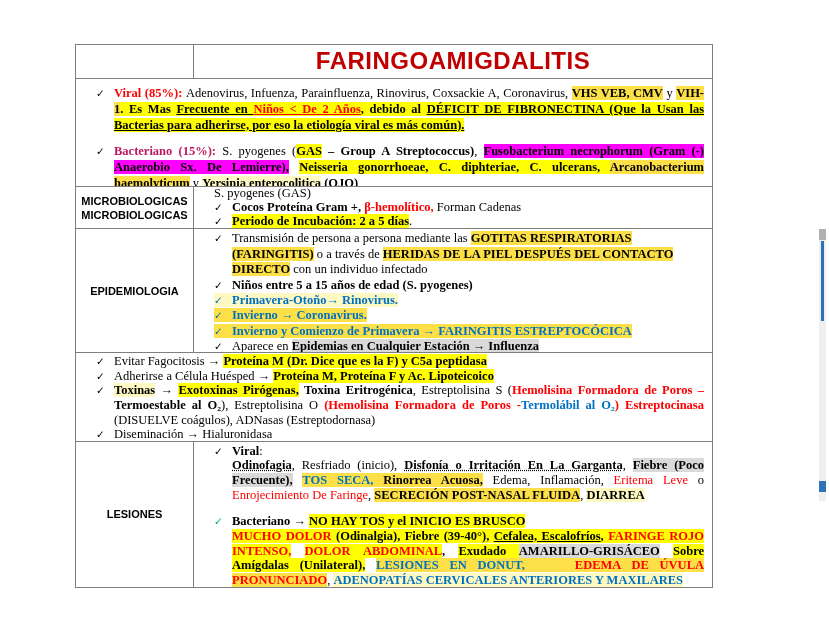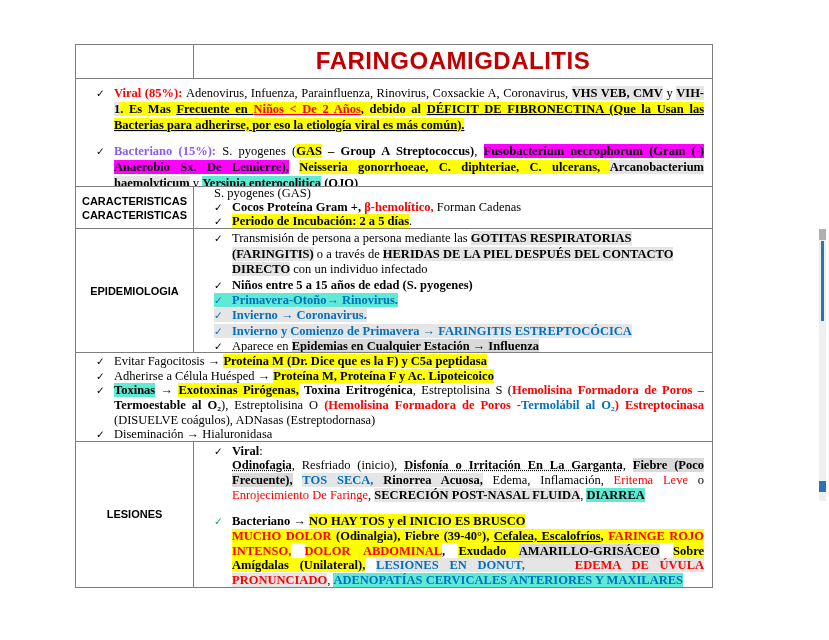--- a/index.html
+++ b/index.html
@@ -48,24 +48,24 @@
   .band{display:inline;}
   .band .check{display:inline-block;}
   .gap{width:100%;}
   
   .b{font-weight:bold}
   .i{}
   .u{text-decoration:underline}
   .du{text-decoration:underline dotted}
   .red{color:#ff0000}
   .blue{color:#0070c0}
-  .greent{color:#8b5cf6}
+  .greent{color:#be185d}
   .hlY{background:#ffff00}
-  .hlC{background:#e5e5e5}
-  .hlG{background:#5eead4}
+  .hlC{background:#fde047}
+  .hlG{background:#fef9c3}
   .hlM{background:#ff00ff}
   .hlGr{background:#d9d9d9}
   
   .sb-track{position:absolute;left:819px;top:229px;width:7px;height:272px;}
   .sb-cap{position:absolute;left:819px;top:229px;width:7px;height:11px;}
   .sb-thumb{position:absolute;left:821px;top:241px;width:3px;height:80px;}
   .sb-marker{position:absolute;left:819px;top:481px;width:7px;height:11px;}
 </style>
 </head>
 <body>
@@ -84,21 +84,21 @@
           <div class="btext justify"><span class="seg b red">Viral (85%): </span><span class="seg ">Adenovirus, Infuenza, Parainfluenza, Rinovirus, Coxsackie A, Coronavirus, </span><span class="seg b hlC">VHS VEB, CMV</span><span class="seg "> y </span><span class="seg b hlC">VIH-1</span><span class="seg b hlY">. </span><span class="seg b hlY">Es Mas </span><span class="seg b u hlY">Frecuente en </span><span class="seg b u red hlY">Niños &lt; De 2 Años</span><span class="seg b hlY">, debido al </span><span class="seg b u hlY">DÉFICIT DE FIBRONECTINA (Que la Usan las Bacterias para adherirse, por eso la etiología viral es más común).</span></div>
         </div>
         <div class="gap" style="height: 10px;"></div>
         <div class="bullet">
           <span class="check ">✓</span>
           <div class="btext justify"><span class="seg b greent">Bacteriano (15%): </span><span class="seg ">S. pyogenes (</span><span class="seg b hlY">GAS</span><span class="seg b"> – Group A Streptococcus)</span><span class="seg ">, </span><span class="seg b hlM">Fusobacterium necrophorum (Gram (-) Anaerobio Sx. De Lemierre),</span><span class="seg "> </span><span class="seg b hlY">Neisseria gonorrhoeae, C. diphteriae, C. ulcerans, </span><span class="seg b hlC">Arcanobacterium haemolyticum</span><span class="seg "> y </span><span class="seg b hlG">Yersinia enterocolitica</span><span class="seg b"> (OJO)</span></div>
         </div>
       </div>
   </div>
   <div class="trow r-caract">
-    <div class="lbl">CARACTERISTICAS CARACTERISTICAS</div>
+    <div class="lbl">MICROBIOLOGICAS MICROBIOLOGICAS</div>
     <div class="cnt">
         <div class="plainline"><span class="seg ">S. pyogenes (GAS)</span></div>
         <div class="bullet">
           <span class="check ">✓</span>
           <div class="btext"><span class="seg b">Cocos Proteína Gram +, </span><span class="seg b red">β-hemolítico,</span><span class="seg "> Forman Cadenas</span></div>
         </div>
         <div class="bullet">
           <span class="check ">✓</span>
           <div class="btext"><span class="seg b hlY">Periodo de Incubación: 2 a 5 días</span><span class="seg ">.</span></div>
         </div>

